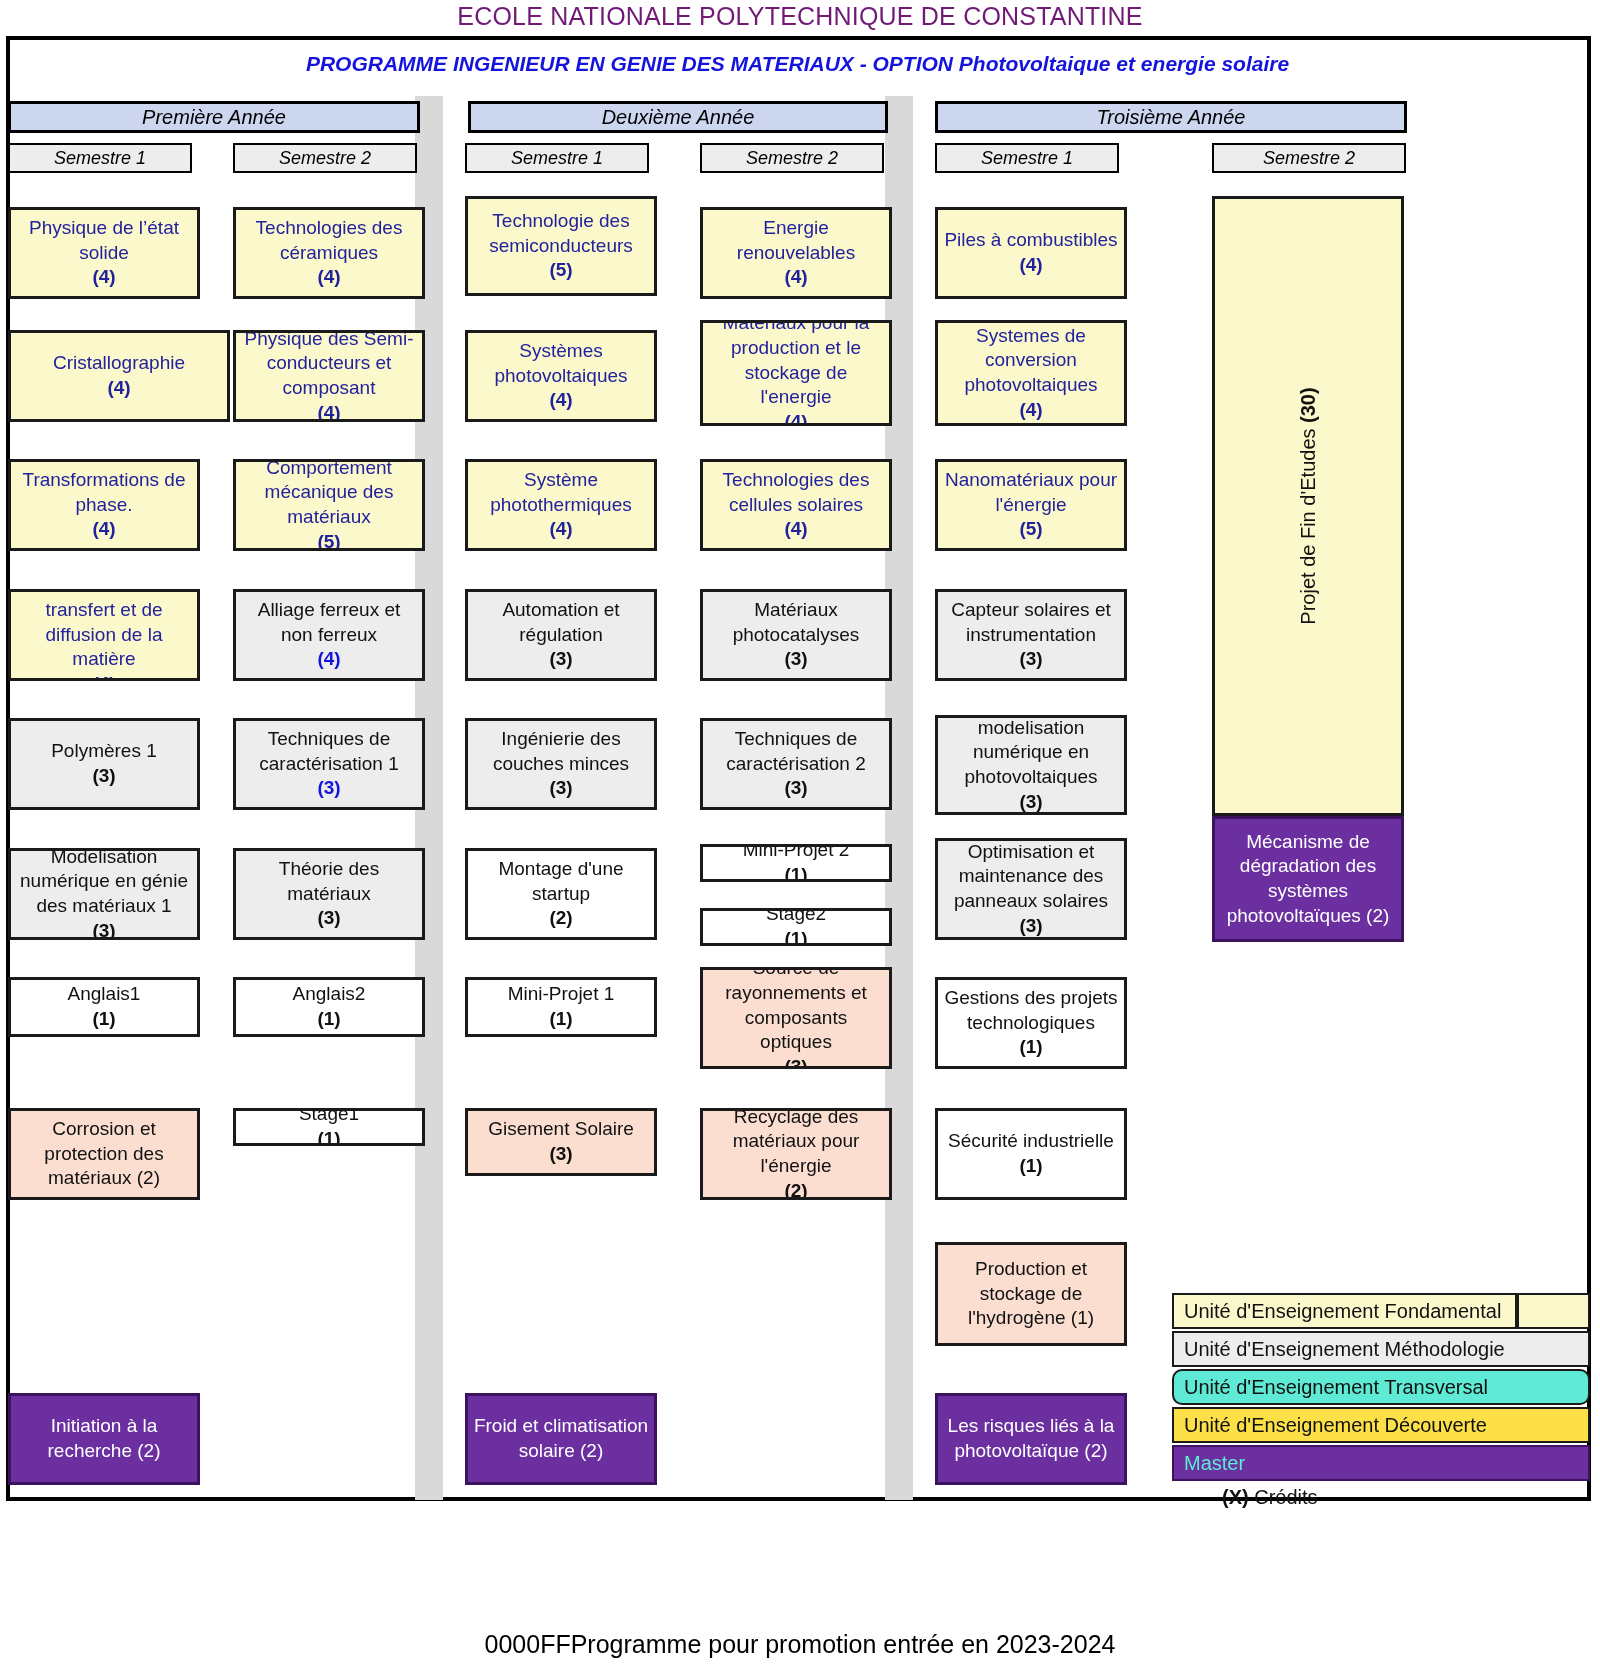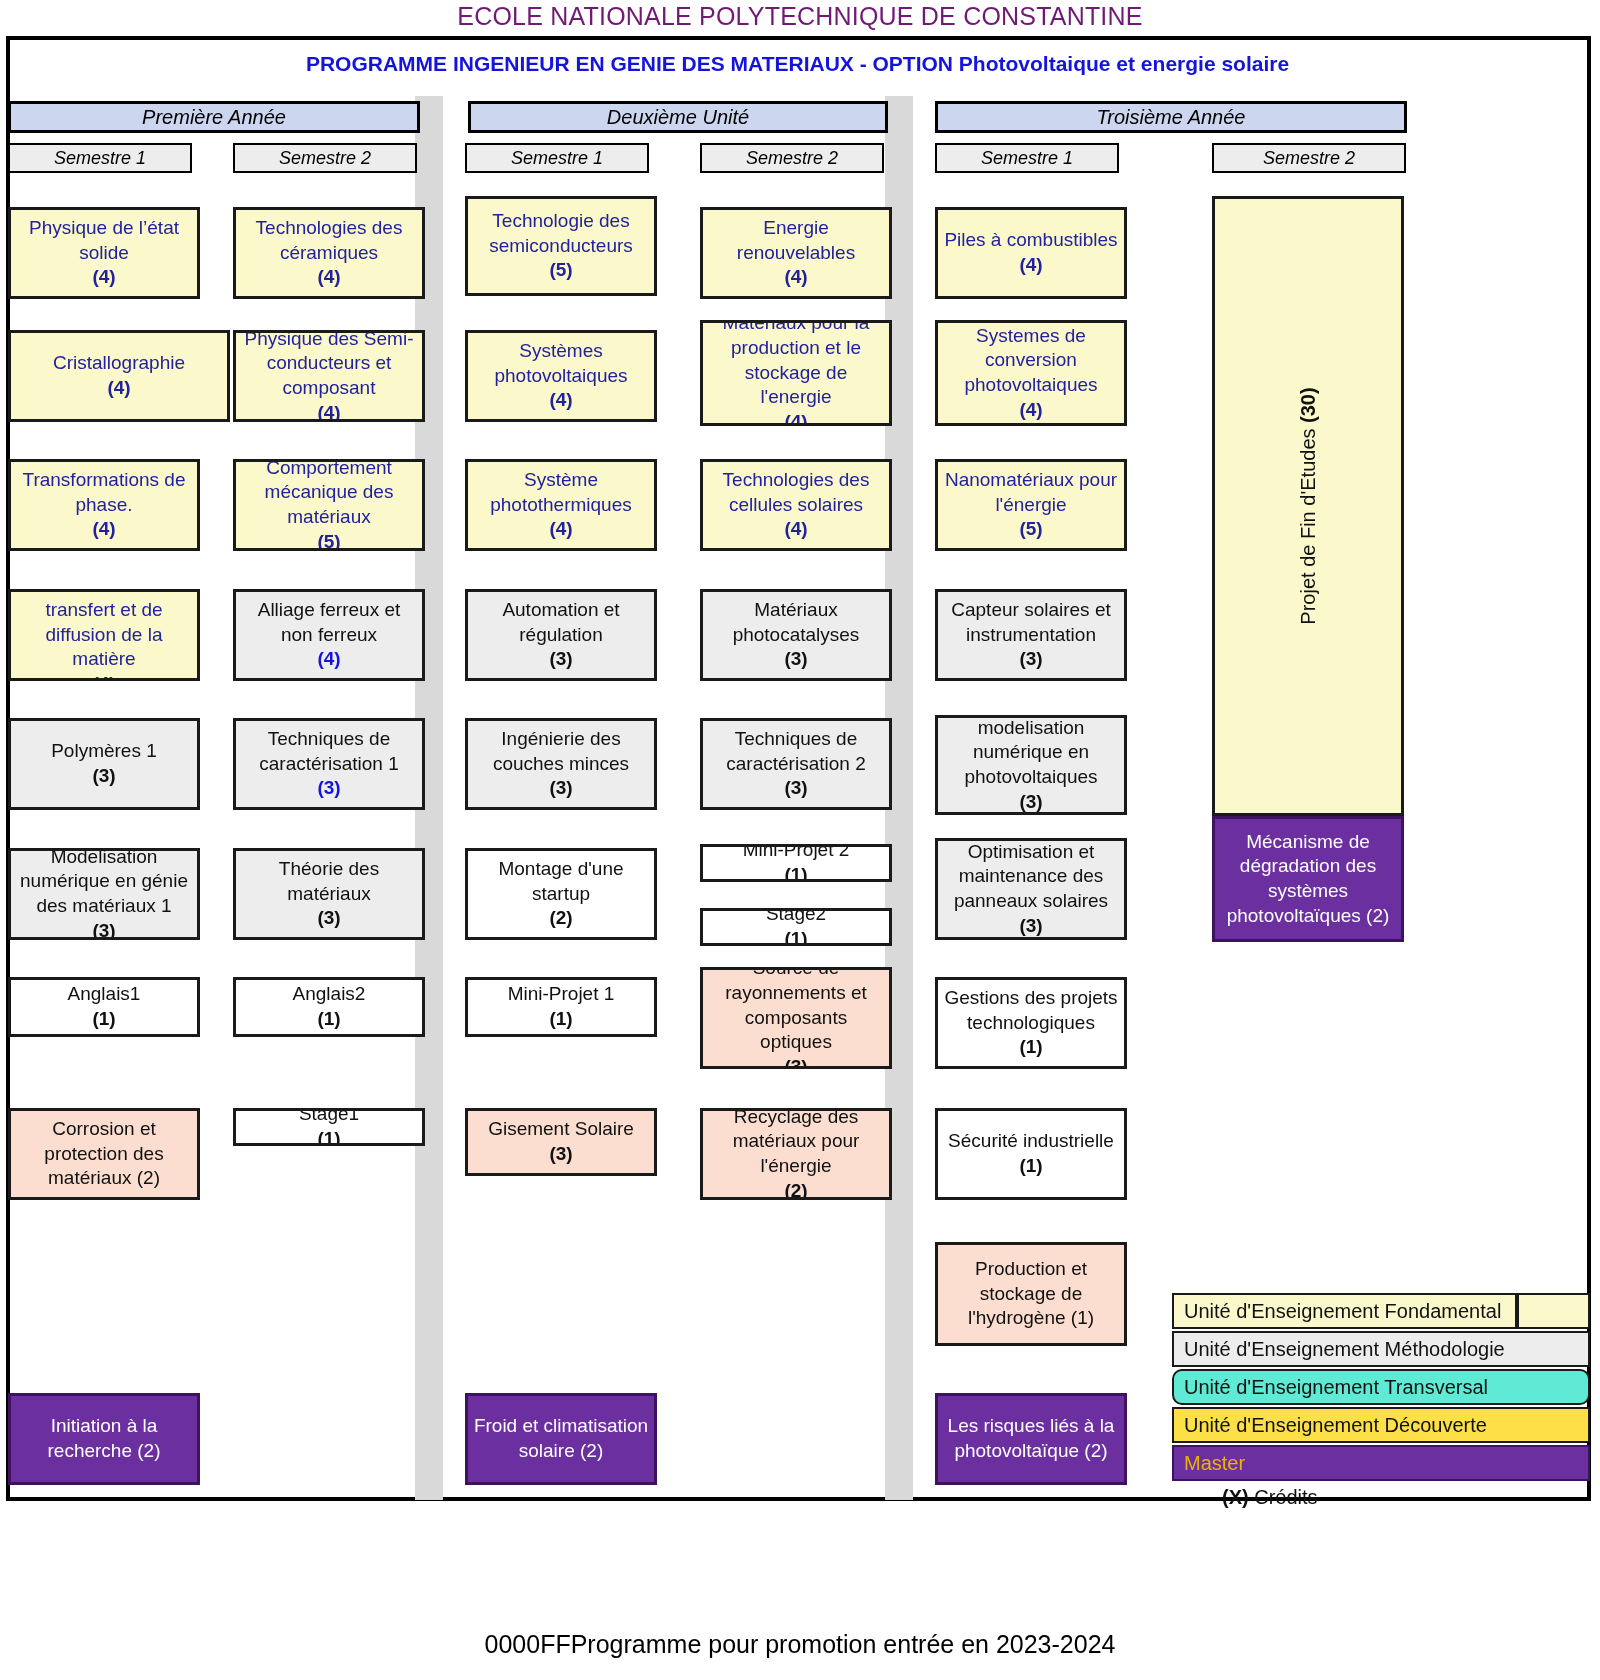--- a/index.html
+++ b/index.html
@@ -39,20 +39,21 @@
   }
 
   
   .program-title {
     position: absolute;
     left: 10px; top: 52px;
     width: 1575px;
     text-align: center;
     font-size: 21px;
     font-weight: bold;
+    font-style: italic;
     color: #1414dd;
     white-space: nowrap;
   }
 
   
   .vsep {
     position: absolute;
     width: 28px;
     top: 96px;
     height: 1404px;
@@ -132,21 +133,21 @@
     display: flex;
     align-items: center;
     font-size: 20px;
     color: #111111;
     padding-left: 10px;
   }
   .lg-fond { background: #fbf8cc; }
   .lg-meth { background: #ededed; }
   .lg-tran { background: #5eead4; border-radius: 10px; }
   .lg-dec  { background: #fde047; }
-  .lg-mast { background: #6b2fa0; color: #eab308; border-color: #3d1360; }
+  .lg-mast { background: #6b2fa0; color: #5eead4; border-color: #3d1360; }
 
   .credits-note {
     position: absolute;
     font-size: 20px;
     color: #111111;
   }
 
   
   .footer {
     position: absolute;
@@ -166,21 +167,21 @@
   <div class="school-title">ECOLE NATIONALE POLYTECHNIQUE DE CONSTANTINE</div>
 
   <div class="outer-frame"></div>
 
   <div class="program-title">PROGRAMME INGENIEUR EN GENIE DES MATERIAUX -  OPTION Photovoltaique et energie solaire</div>
 
   <div class="vsep" style="left:415px;"></div>
   <div class="vsep" style="left:885px;"></div>
 
   <div class="year-bar" style="left:8px;  top:101px; width:412px;">Première Année</div>
-  <div class="year-bar" style="left:468px; top:101px; width:420px;">Deuxième Unité</div>
+  <div class="year-bar" style="left:468px; top:101px; width:420px;">Deuxième Année</div>
   <div class="year-bar" style="left:935px; top:101px; width:472px;">Troisième Année</div>
 
   <div class="sem-bar" style="left:8px;   top:143px; width:184px;">Semestre 1</div>
   <div class="sem-bar" style="left:233px; top:143px; width:184px;">Semestre 2</div>
   <div class="sem-bar" style="left:465px; top:143px; width:184px;">Semestre 1</div>
   <div class="sem-bar" style="left:700px; top:143px; width:184px;">Semestre 2</div>
   <div class="sem-bar" style="left:935px; top:143px; width:184px;">Semestre 1</div>
   <div class="sem-bar" style="left:1212px;top:143px; width:194px;">Semestre 2</div>
 
   <div id="courses-layer">

